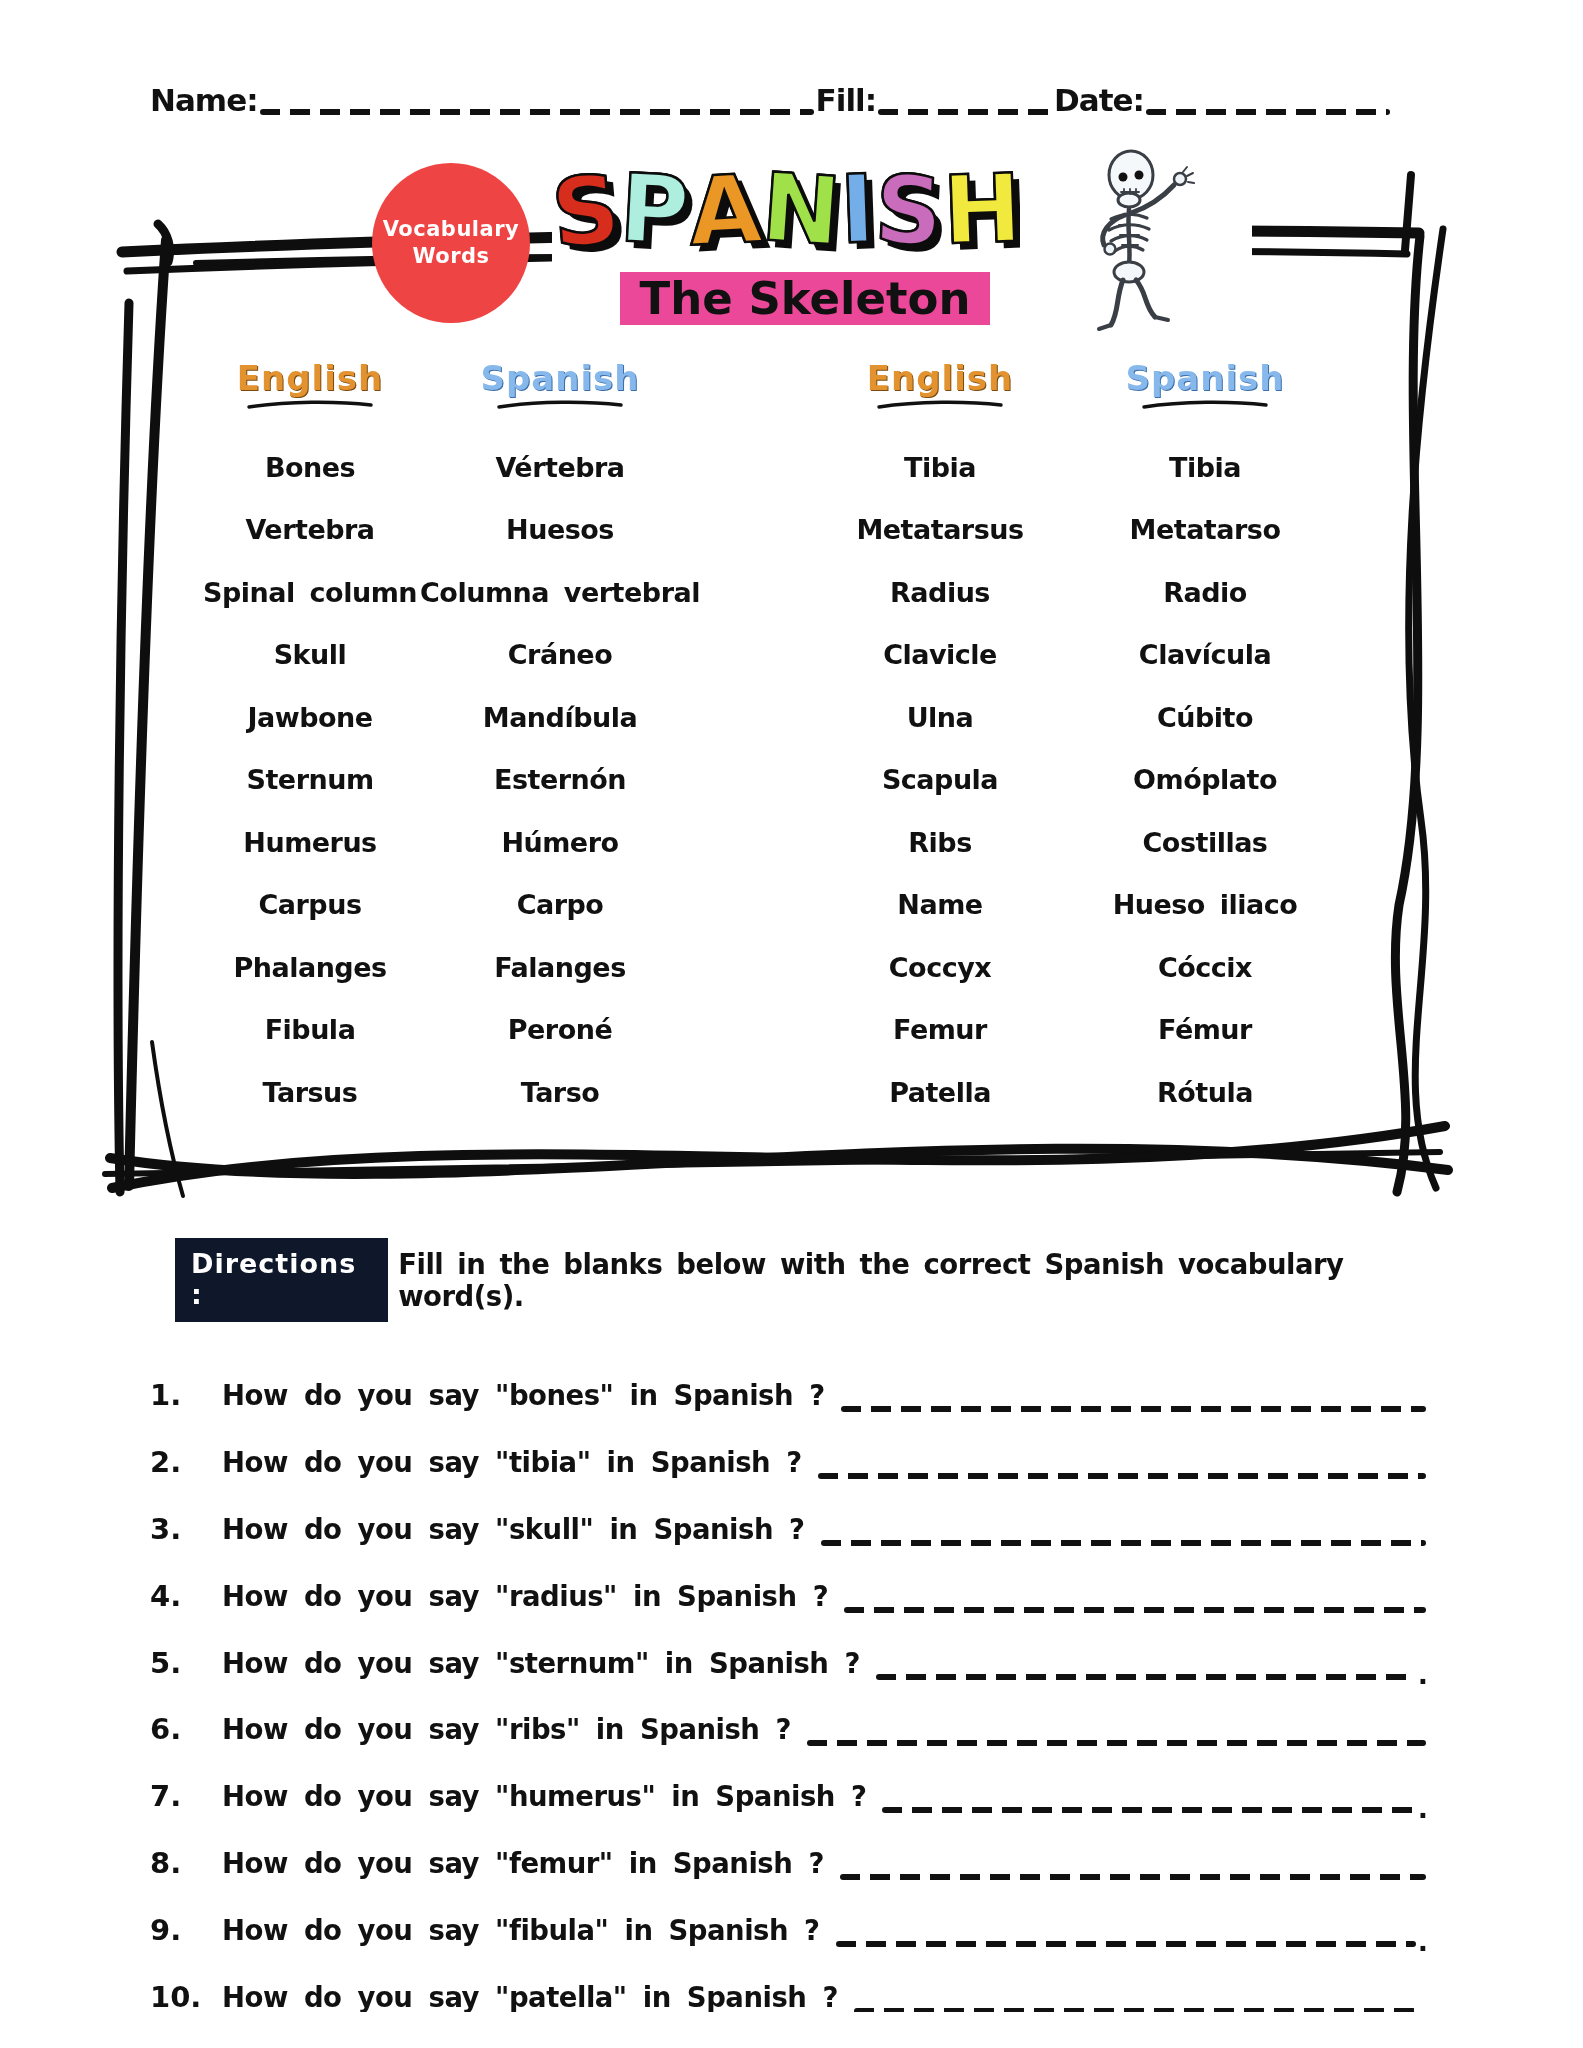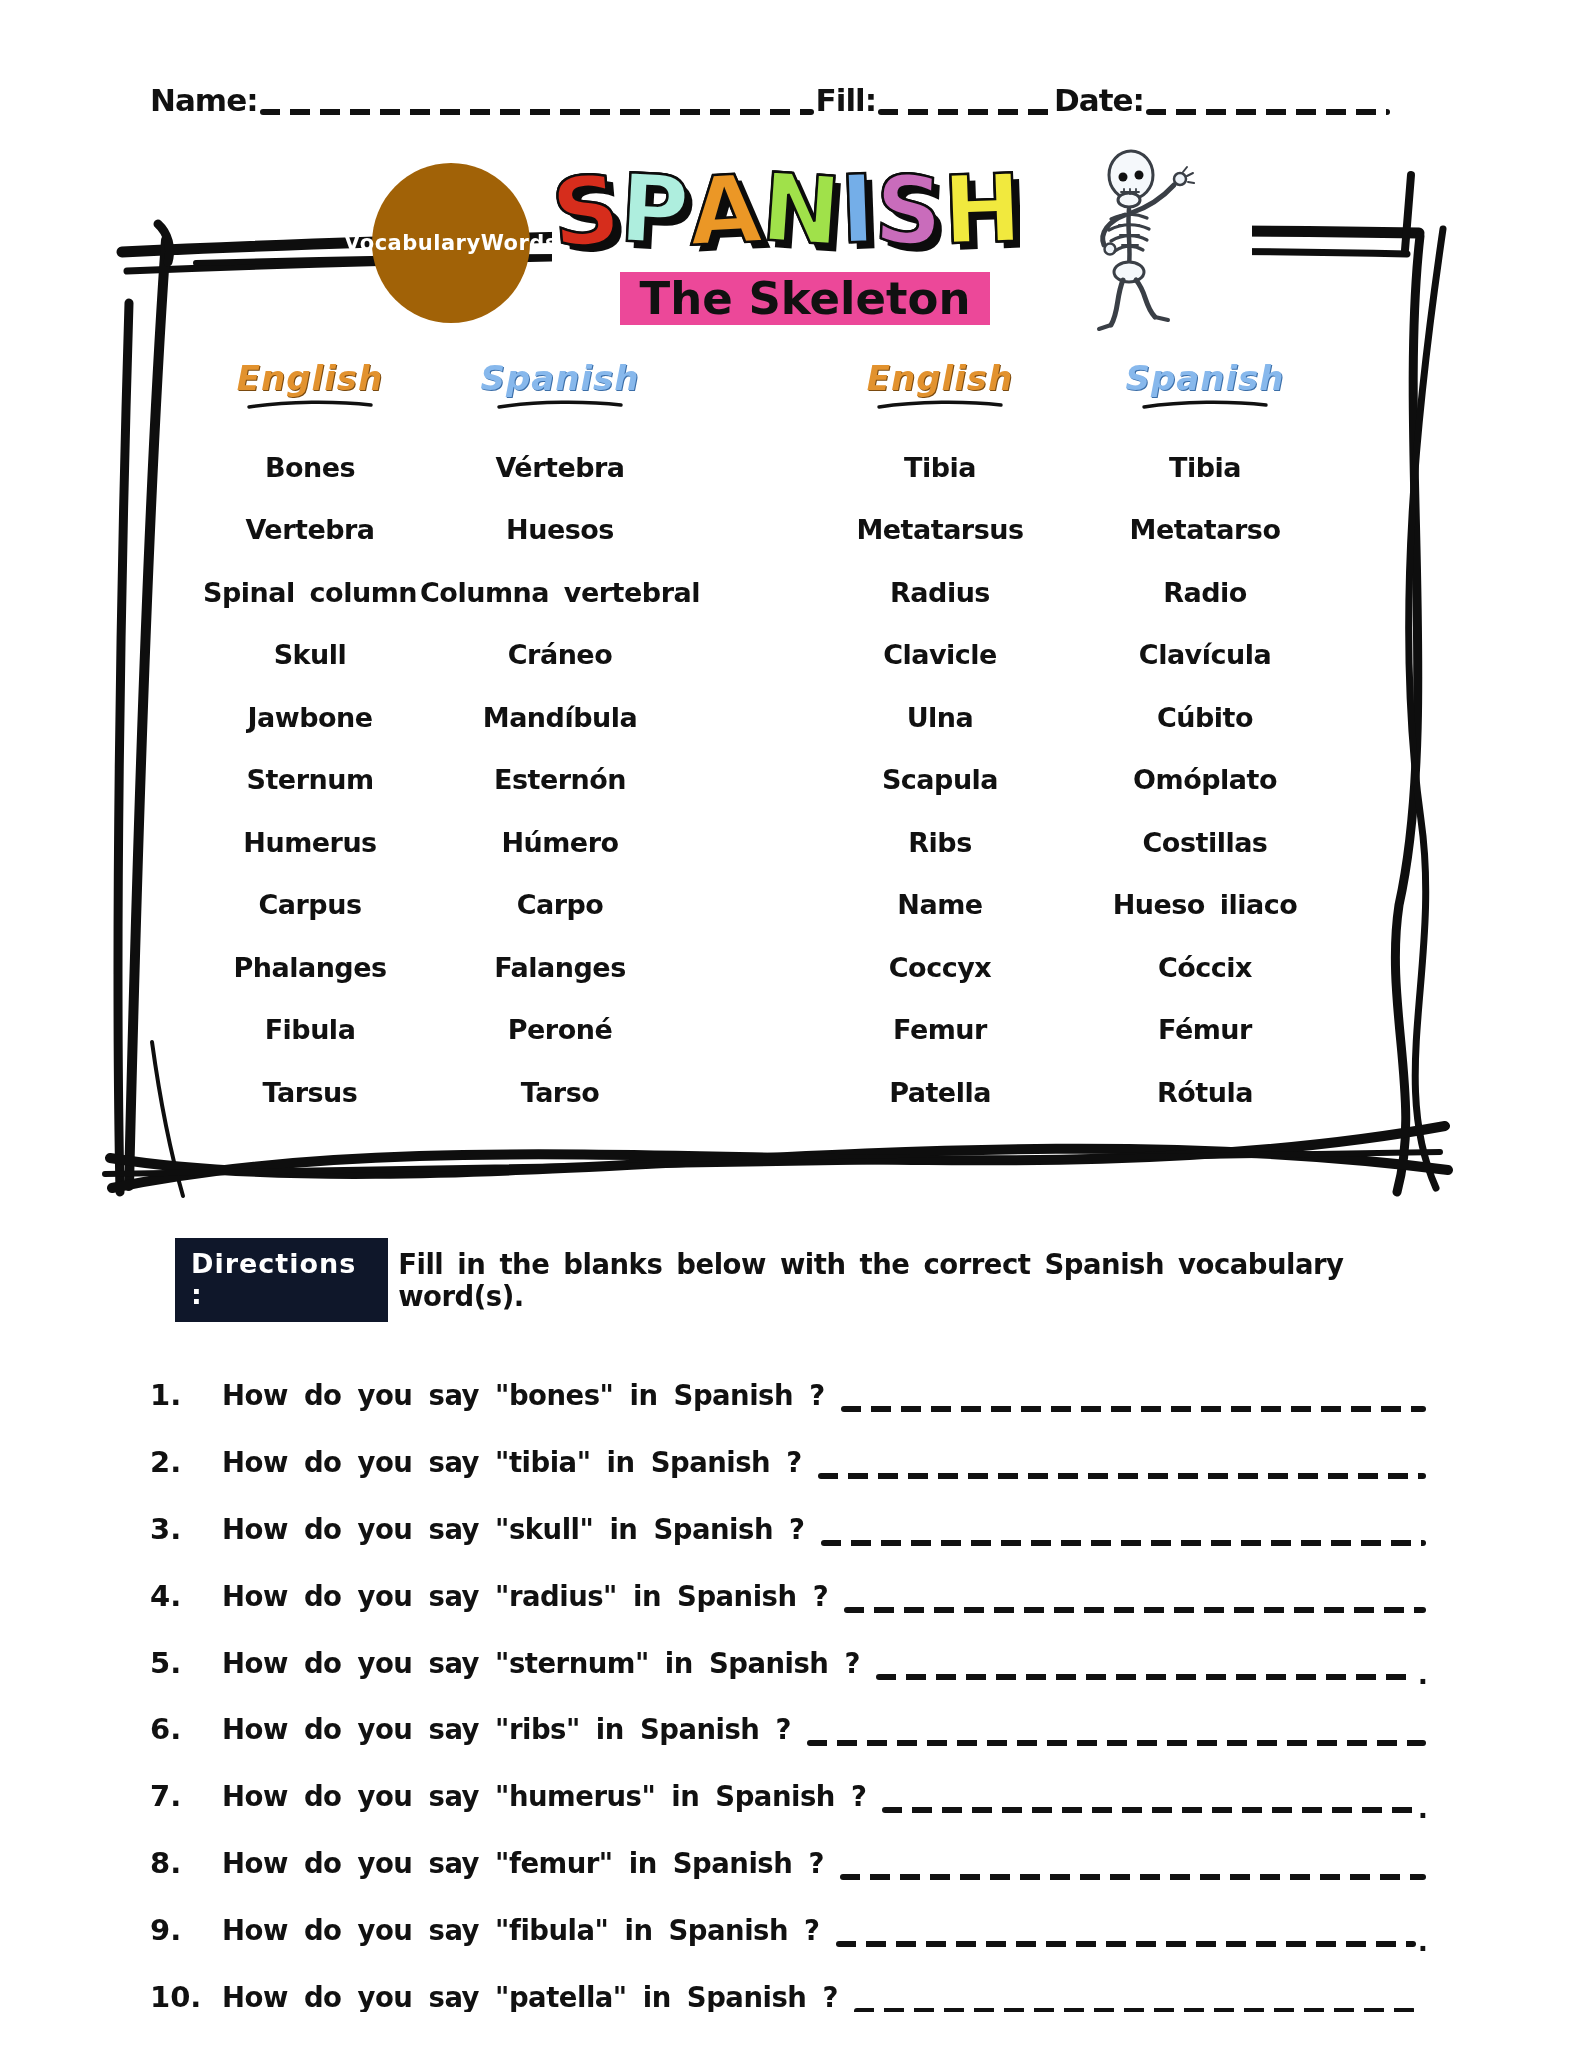--- a/index.html
+++ b/index.html
@@ -10,22 +10,22 @@
   .name-row { position:absolute; left:150px; top:82px; width:1272px; display:flex; align-items:flex-end; font-size:31px; letter-spacing:-1px; }
   .hblank { height:34px; position:relative; }
   .hblank::after { content:""; position:absolute; left:2px; right:2px; bottom:3px; height:6px;
       background:repeating-linear-gradient(90deg,#111 0 20px,transparent 20px 30px); border-radius:3px; }
   .hb-name { width:558px; } .hb-class { width:178px; } .hb-date { width:248px; }
 
   
   .frame { position:absolute; left:0; top:0; z-index:1; pointer-events:none; }
 
   
-  .badge { position:absolute; left:372px; top:163px; width:158px; height:160px; background:#a16207; border-radius:50%;
-      z-index:3; display:flex; align-items:center; justify-content:center; color:#fff;
+  .badge { position:absolute; left:372px; top:163px; width:158px; height:160px; background:#ef4444; border-radius:50%;
+      z-index:3; display:flex; flex-direction:column; align-items:center; justify-content:center; color:#fff;
       font-size:21px; line-height:27px; text-align:center; letter-spacing:0.5px; }
   .spanish-title { position:absolute; left:552px; top:140px; width:470px; height:128px; background:#fff; z-index:2;
       display:flex; align-items:flex-end; justify-content:center; padding-bottom:8px; }
   .sp-letter { font-size:94px; line-height:100px; font-weight:800; display:inline-block; letter-spacing:0;
       -webkit-text-stroke:2.5px #0c0c0c;
       text-shadow:7px 7px 0 #0c0c0c, 1px 1px 0 #0c0c0c, -1px 1px 0 #0c0c0c, 1px -1px 0 #0c0c0c, -1px -1px 0 #0c0c0c; }
   .sp-letter:nth-child(1){ transform:rotate(-5deg) translateY(2px); }
   .sp-letter:nth-child(2){ transform:rotate(3deg); }
   .sp-letter:nth-child(3){ transform:rotate(-3deg) translateY(1px); }
   .sp-letter:nth-child(4){ transform:rotate(4deg); }
@@ -33,21 +33,21 @@
   .sp-letter:nth-child(6){ transform:rotate(3deg) translateY(1px); }
   .sp-letter:nth-child(7){ transform:rotate(-2deg); }
   .subtitle { position:absolute; left:620px; top:272px; width:370px; z-index:2; background:#ec4899; text-align:center;
       font-size:45px; letter-spacing:0px; }
   .skel-wrap { position:absolute; left:1020px; top:142px; width:232px; height:196px; background:#fff; z-index:2;
       display:flex; align-items:center; justify-content:center; }
 
   
   .vcol { position:absolute; top:358px; z-index:2; text-align:center; }
   .vhead { height:78px; display:flex; flex-direction:column; align-items:center; justify-content:flex-start; }
-  .vhead .hlabel { font-size:34px; letter-spacing:1px; text-shadow:1px 1px 0 #7a4a10;font-style:italic; }
+  .vhead .hlabel { font-size:34px; letter-spacing:1px; text-shadow:1px 1px 0 #7a4a10; }
   .vhead.es .hlabel { text-shadow:1px 1px 0 #3b6ea8; }
   .vcell { height:62.5px; display:flex; align-items:center; justify-content:center; font-size:27px; word-spacing:6px; letter-spacing:-0.5px; }
 
   
   .directions { position:absolute; left:175px; top:1238px; width:1260px; display:flex; align-items:center; z-index:2; }
   .dir-box { background:#0f172a; color:#fff; font-size:27px; padding:10px 18px 12px 16px; letter-spacing:1px; }
   .dir-text { font-size:27.5px; margin-left:10px; letter-spacing:-0.5px; word-spacing:5px; }
 
   
   .questions { position:absolute; left:150px; top:1362px; width:1278px; z-index:2; }

